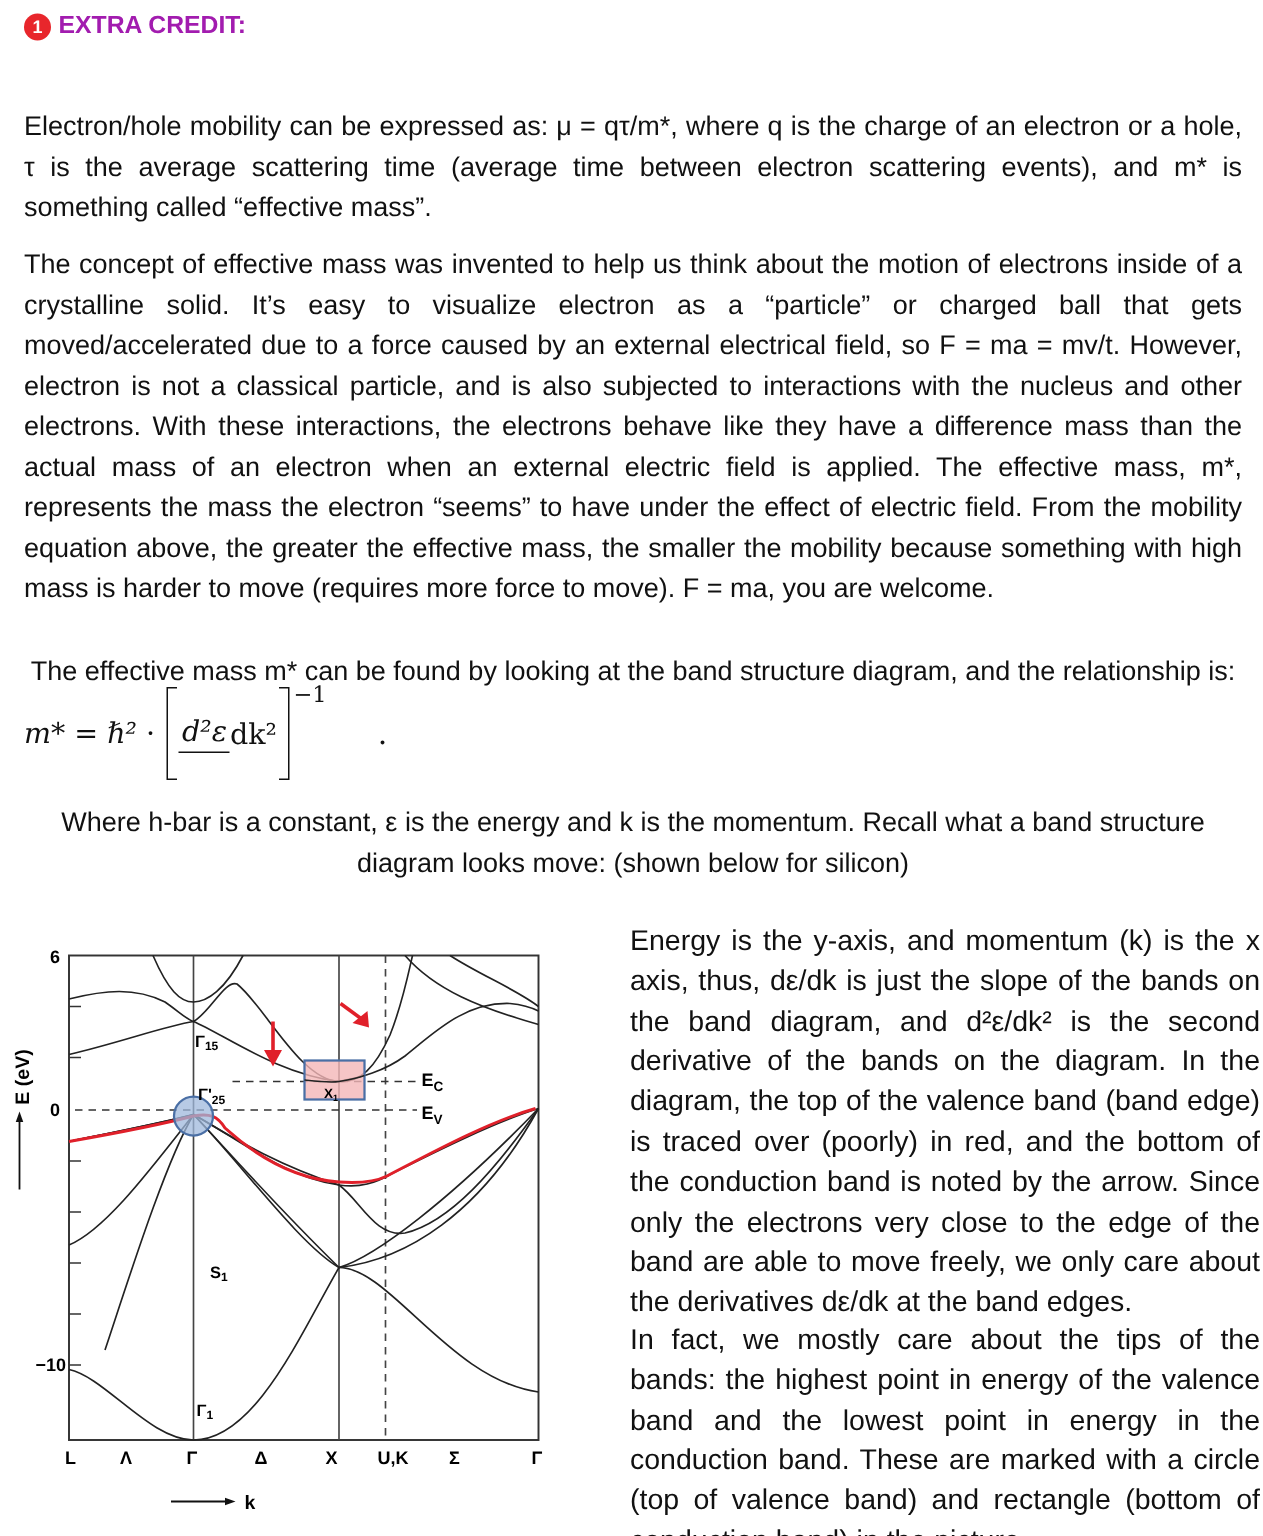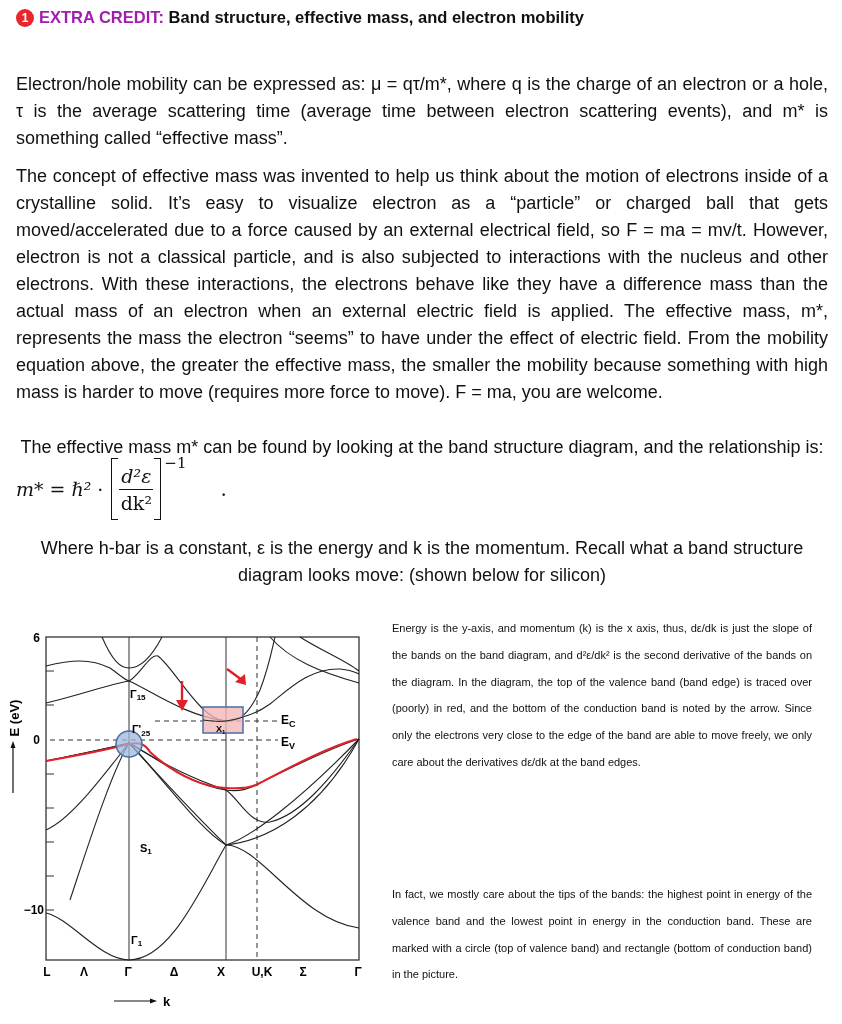--- a/index.html
+++ b/index.html
@@ -14,35 +14,35 @@
   .para p { margin:0; }
   .eq { position:absolute; left:16px; top:456px; height:66px; display:flex; align-items:center;
         font-family:"DejaVu Serif", serif; font-size:19px; }
   .eq i { font-style:italic; }
   .bracket { display:inline-flex; align-items:center; position:relative; margin-left:6px; padding:0 7px;
              border-left:1.6px solid #111; border-right:1.6px solid #111; height:62px; }
   .bracket:before, .bracket:after { content:""; position:absolute; left:0; width:100%; height:0; }
   .brk-tl, .brk-tr, .brk-bl, .brk-br { position:absolute; width:6px; height:0; border-top:1.6px solid #111; }
   .brk-tl { left:0; top:0; } .brk-bl { left:0; bottom:0; }
   .brk-tr { right:0; top:0; } .brk-br { right:0; bottom:0; }
-  .frac { display:inline-flex; flex-direction:column; align-items:center; }
+  .frac { display:inline-flex; align-items:center; }
   .frac .num { padding:0 2px 2px; border-bottom:1.3px solid #111; font-style:italic; }
   .frac .den { padding-top:2px; }
   .exp { position:relative; top:-26px; font-size:15px; margin-left:3px; }
   .dot { margin-left:34px; font-size:20px; }
-  .side { position:absolute; left:392px; width:420px; font-size:11px; line-height:26.8px; text-align:justify; }
+  .side { position:absolute; left:420px; width:420px; font-size:19px; line-height:26.8px; text-align:justify; }
   .side p { margin:0; }
   svg text { font-family:"Liberation Sans", sans-serif; font-weight:bold; }
 </style>
 </head>
 <body>
 
 <div class="title">
   <span class="badge">1</span>
-  <span class="red">EXTRA CREDIT:</span>&nbsp;<span>Band structure, effective mass, and electron mobility</span>
+  <span class="red">EXTRA CREDIT:</span>&nbsp;
 </div>
 
 <div class="para" style="top:71px;">
   <p>Electron/hole mobility can be expressed as: μ = qτ/m*, where q is the charge of an electron or a hole, τ is the average scattering time (average time between electron scattering events), and m* is something called “effective mass”.</p>
 </div>
 
 <div class="para" style="top:163px;">
   <p>The concept of effective mass was invented to help us think about the motion of electrons inside of a crystalline solid.  It’s easy to visualize electron as a “particle” or charged ball that gets moved/accelerated due to a force caused by an external electrical field, so F = ma  = mv/t.  However, electron is not a classical particle, and is also subjected to interactions with the nucleus and other electrons.  With these interactions, the electrons behave like they have a difference mass than the actual mass of an electron when an external electric field is applied.  The effective mass, m*, represents the mass the electron “seems” to have under the effect of electric field.  From the mobility equation above, the greater the effective mass, the smaller the mobility because something with high mass is harder to move (requires more force to move). F = ma, you are welcome.</p>
 </div>
 

